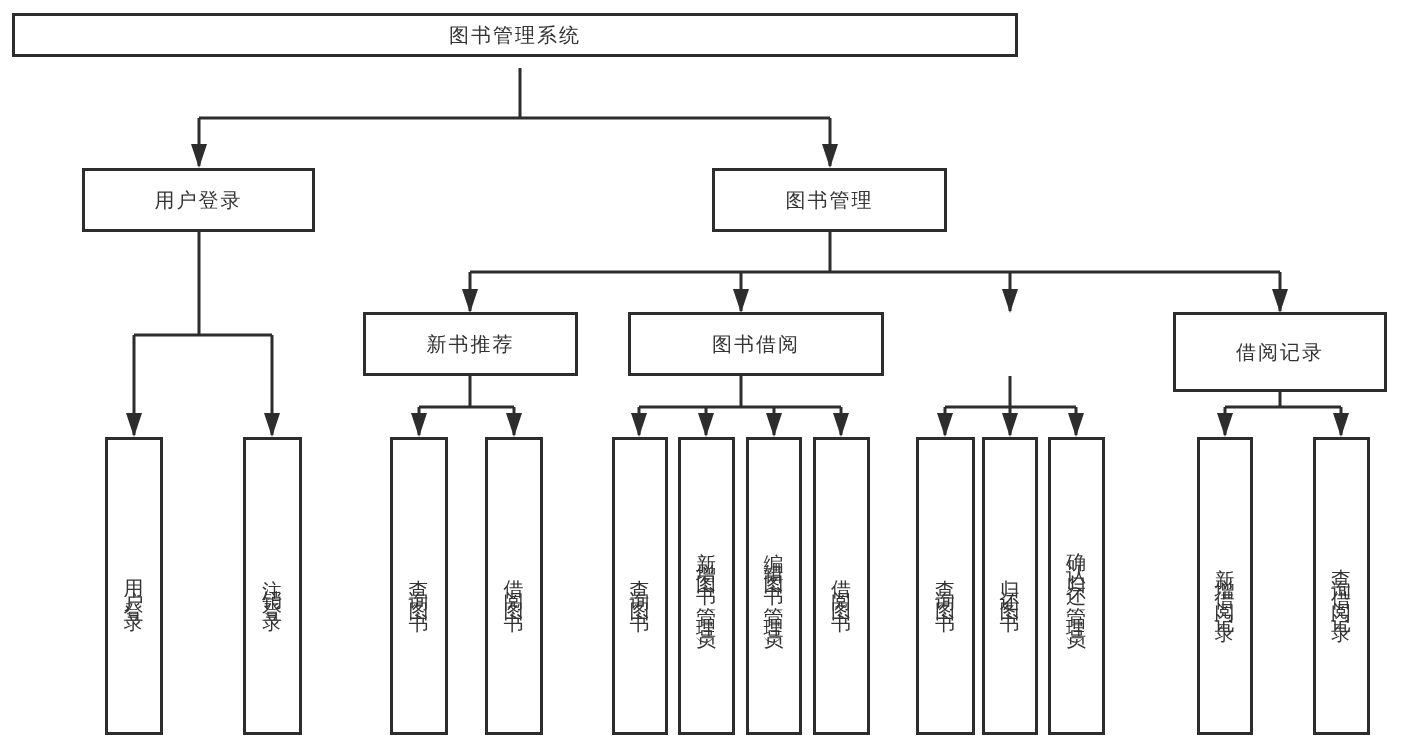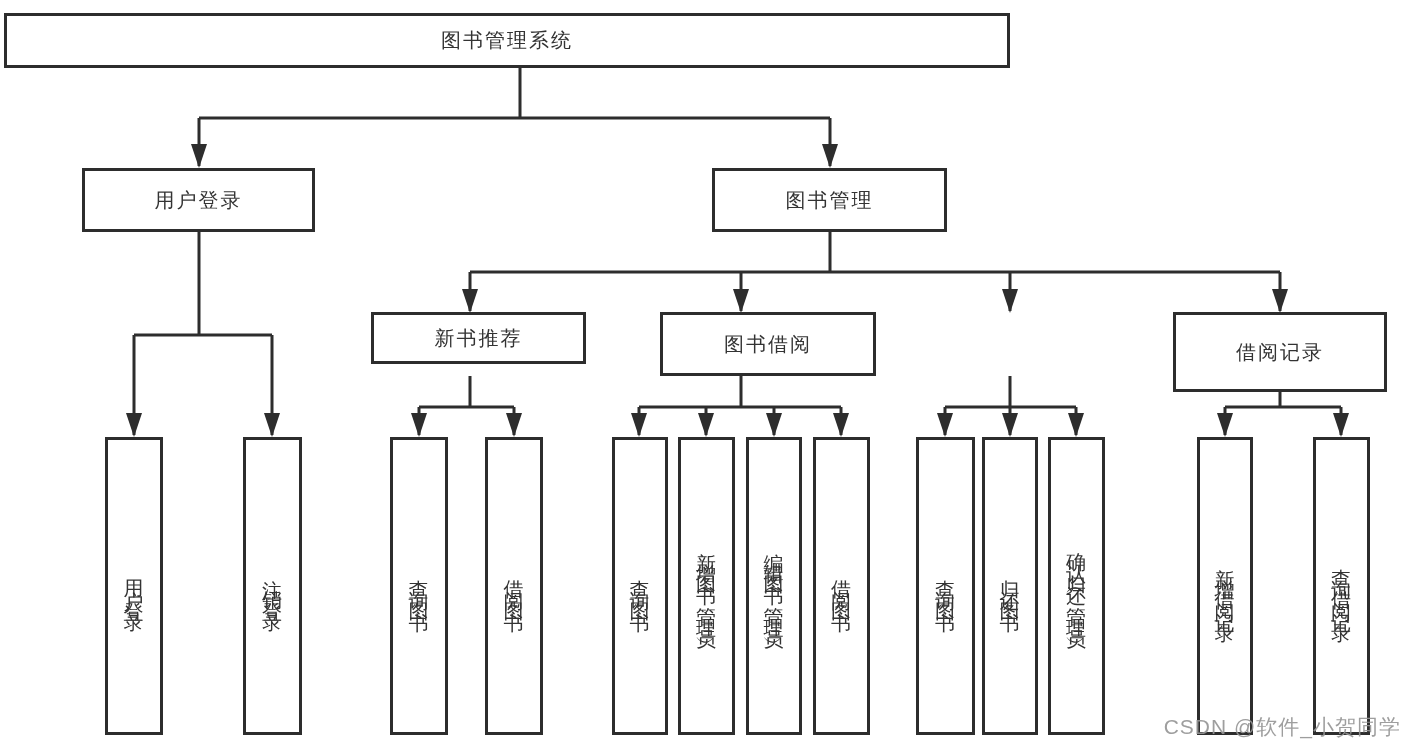--- a/index.html
+++ b/index.html
@@ -101,35 +101,35 @@
       M698 413 L714 413 L706 437 Z
       M766 413 L782 413 L774 437 Z
       M833 413 L849 413 L841 437 Z
       M937 413 L953 413 L945 437 Z
       M1002 413 L1018 413 L1010 437 Z
       M1068 413 L1084 413 L1076 437 Z
       M1217 413 L1233 413 L1225 437 Z
       M1333 413 L1349 413 L1341 437 Z"></path>
   </svg>
 
-  <div class="box h" style="left:4px;top:13px;width:1006px;height:55px">
+  <div class="box h" style="left:12px;top:13px;width:1006px;height:44px">
     <span>图书管理系统</span>
   </div>
 
   <div class="box h" style="left:82px;top:168px;width:233px;height:64px">
     <span>用户登录</span>
   </div>
   <div class="box h" style="left:712px;top:168px;width:235px;height:64px">
     <span>图书管理</span>
   </div>
 
-  <div class="box h" style="left:371px;top:312px;width:215px;height:52px">
+  <div class="box h" style="left:363px;top:312px;width:215px;height:64px">
     <span>新书推荐</span>
   </div>
-  <div class="box h" style="left:660px;top:312px;width:216px;height:64px">
+  <div class="box h" style="left:628px;top:312px;width:256px;height:64px">
     <span>图书借阅</span>
   </div>
   <div class="box h" style="left:1173px;top:312px;width:214px;height:80px">
     <span>借阅记录</span>
   </div>
 
   <div class="box v" style="left:105px;width:58px">
     <span>用户登录</span>
   </div>
   <div class="box v" style="left:243px;width:59px">
@@ -166,15 +166,14 @@
     <span>确认归还（管理员）</span>
   </div>
 
   <div class="box v" style="left:1197px;width:56px">
     <span>新增借阅记录</span>
   </div>
   <div class="box v" style="left:1313px;width:57px">
     <span>查询借阅记录</span>
   </div>
 
-  <div class="watermark">CSDN @软件_小贺同学</div>
 
 </div>
 
 </body></html>

